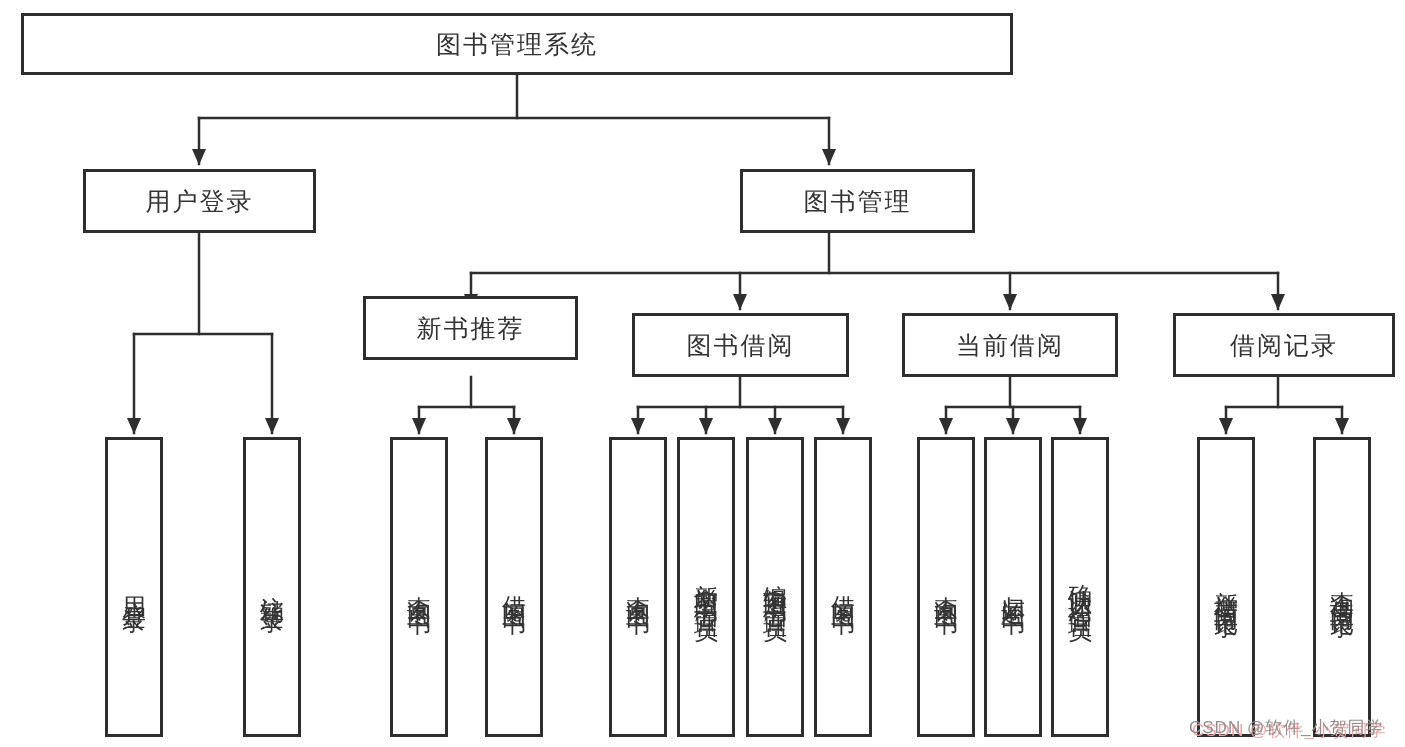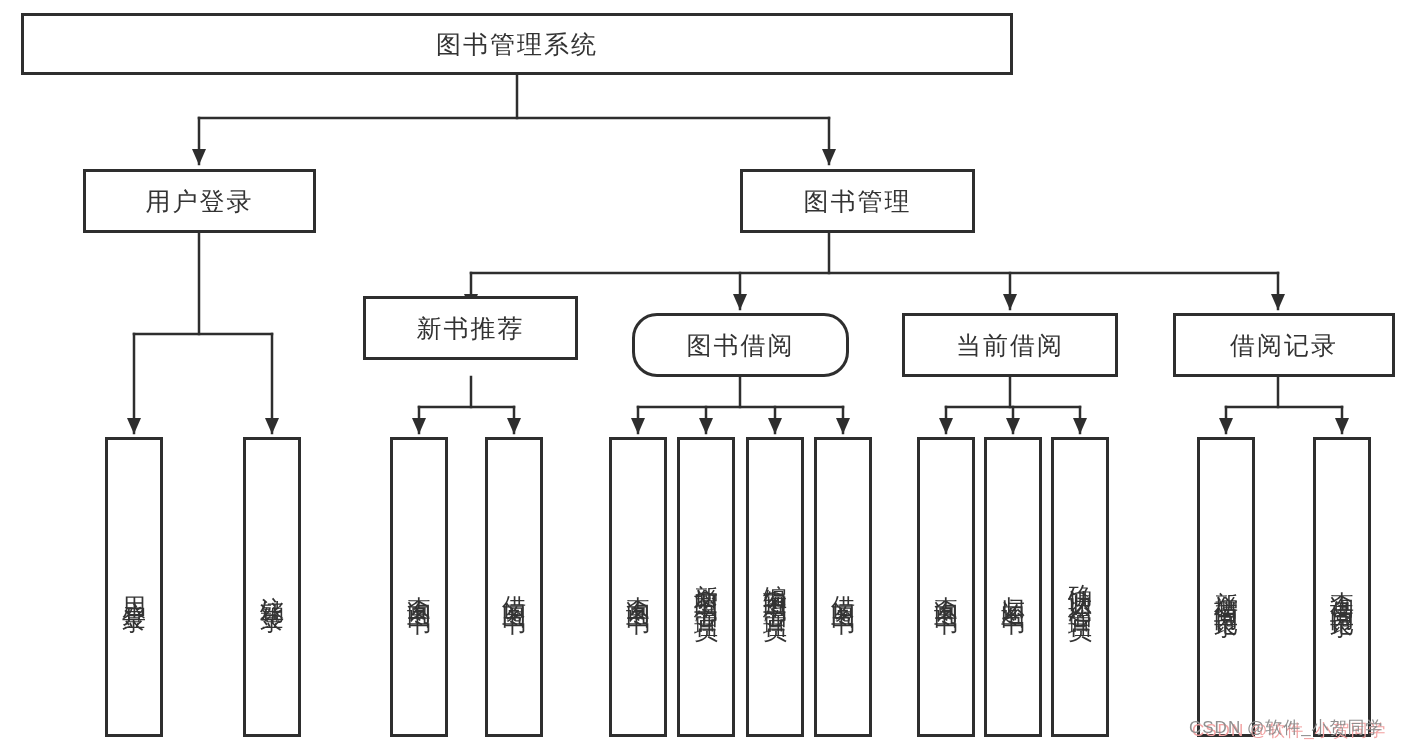--- a/index.html
+++ b/index.html
@@ -18,21 +18,21 @@
     writing-mode:vertical-rl;text-orientation:mixed;
     font-size:24px;letter-spacing:5px;white-space:normal;line-height:1;
   }
   
   #n-root{left:21px;top:13px;width:992px;height:62px;}
   
   #n-login{left:83px;top:169px;width:233px;height:64px;}
   #n-mgmt{left:712px;top:169px;width:235px;height:64px;margin-left:28px;}
   
   #n-rec{left:363px;top:296px;width:215px;height:64px;}
-  #n-borrow{left:632px;top:313px;width:217px;height:64px;border-radius:25px;}
+  #n-borrow{left:632px;top:313px;width:217px;height:64px;}
   #n-current{left:902px;top:313px;width:216px;height:64px;font-family:Liberation Mono, monospace;}
   #n-records{left:1173px;top:313px;width:222px;height:64px;}
   
   #l-1a{left:105px;}  #l-1b{left:243px;}
   #l-2a{left:390px;}  #l-2b{left:485px;}
   #l-3a{left:609px;}  #l-3b{left:677px;}  #l-3c{left:746px;}  #l-3d{left:814px;}
   #l-4a{left:917px;}  #l-4b{left:984px;}  #l-4c{left:1051px;}
   #l-5a{left:1197px;} #l-5b{left:1313px;}
   #watermark{
     position:absolute;left:1181px;top:716px;z-index:5;

